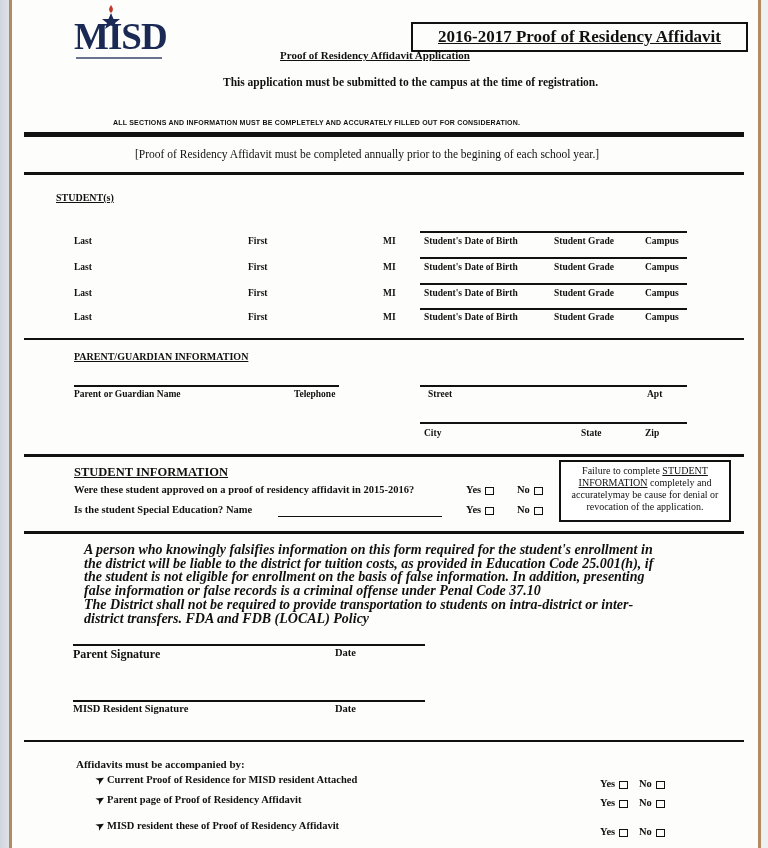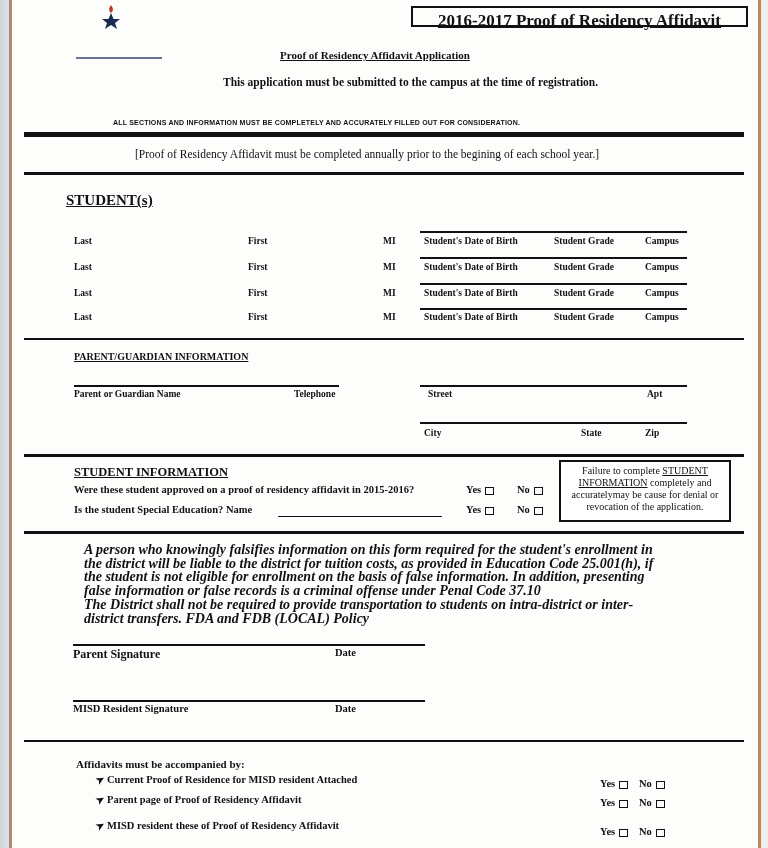--- a/index.html
+++ b/index.html
@@ -17,21 +17,21 @@
   .abs { position:absolute; white-space:nowrap; }
   .b { font-weight:bold; }
   .u { text-decoration:underline; }
   .hr { position:absolute; background:#111; }
 
   
   .logo { position:absolute; left:74px; top:4px; width:92px; height:56px; }
   .logo-text { position:absolute; left:0; top:14px; font-family:"Liberation Serif", serif; font-weight:bold; font-size:37px; color:#1b2a55; letter-spacing:-1px; line-height:38px; }
   .logo-sub { position:absolute; left:2px; top:53px; font-size:3px; color:#1b2a55; width:86px; height:2px; background:#6a7390; }
 
-  .title-box { position:absolute; left:411px; top:6px; width:337px; height:21px; border:2px solid #111; box-sizing:border-box; }
+  .title-box { position:absolute; left:411px; top:22px; width:337px; height:30px; border:2px solid #111; box-sizing:border-box; }
   .title-text { position:absolute; left:0; right:0; top:3px; text-align:center; font-size:17px; font-weight:bold; text-decoration:underline; }
   .label-ff { font-size:9.5px; font-weight:bold; }
 
   .chk { display:inline-block; width:7px; height:6px; border:1.3px solid #111; vertical-align:middle; margin-left:4px; }
 
   .note-box { position:absolute; left:559px; top:460px; width:172px; height:62px; border:2px solid #111; box-sizing:border-box; background:#fff; }
   .note-text { font-size:10px; text-align:center; line-height:12px; padding-top:3px; white-space:normal; }
 
   .italic-block { font-style:italic; font-size:14px; line-height:13.5px; font-weight:bold; white-space:normal; }
   .bullet-mark { font-size:10px; display:inline-block; transform:rotate(-30deg); }
@@ -42,36 +42,37 @@
 <div class="edge-left"></div>
 <div class="edge-left-line"></div>
 <div class="edge-right-line"></div>
 <div class="edge-right"></div>
 
 <div class="logo">
   <svg width="30" height="26" style="position:absolute;left:22px;top:0;">
     <path d="M15 1 C12 5 13 7 15 9 C17 7 18 5 15 1 Z" fill="#c0392b"></path>
     <polygon points="15,9 17.5,15 24,15 19,19 21,25 15,21 9,25 11,19 6,15 12.5,15" fill="#1b2a55"></polygon>
   </svg>
+  <div class="logo-text">MISD</div>
   <div class="logo-sub"></div>
 </div>
 
 <div class="title-box">
   <div class="title-text">2016-2017 Proof of Residency Affidavit</div>
 </div>
 
 <div class="abs b u" style="left:280px;top:49px;font-size:11px;">Proof of Residency Affidavit Application</div>
 <div class="abs b" style="left:185px;top:76px;font-size:11.5px;margin-left:38px;">This application must be submitted to the campus at the time of registration.</div>
 <div class="abs b" style="left:113px;top:119px;font-size:7px;font-family:'Liberation Sans',sans-serif;letter-spacing:0.2px;">ALL SECTIONS AND INFORMATION MUST BE COMPLETELY AND ACCURATELY FILLED OUT FOR CONSIDERATION.</div>
 
 <div class="hr" style="left:24px;top:132px;width:720px;height:5px;"></div>
 <div class="abs" style="left:135px;top:148px;font-size:11.5px;">[Proof of Residency Affidavit must be completed annually prior to the begining of each school year.]</div>
 <div class="hr" style="left:24px;top:172px;width:720px;height:3px;"></div>
 
-<div class="abs b u" style="left:66px;top:192px;font-size:15px;">STUDENT(s)</div>
+<div class="abs b u" style="left:56px;top:192px;font-size:10px;">STUDENT(s)</div>
 
 <div>
 
   <div class="hr" style="left:420px;top:231px;width:267px;height:1.5px;"></div>
   <div class="abs label-ff" style="left:74px;top:236px;">Last</div>
   <div class="abs label-ff" style="left:248px;top:236px;">First</div>
   <div class="abs label-ff" style="left:383px;top:236px;">MI</div>
   <div class="abs label-ff" style="left:424px;top:236px;">Student's Date of Birth</div>
   <div class="abs label-ff" style="left:554px;top:236px;">Student Grade</div>
   <div class="abs label-ff" style="left:645px;top:236px;">Campus</div>

